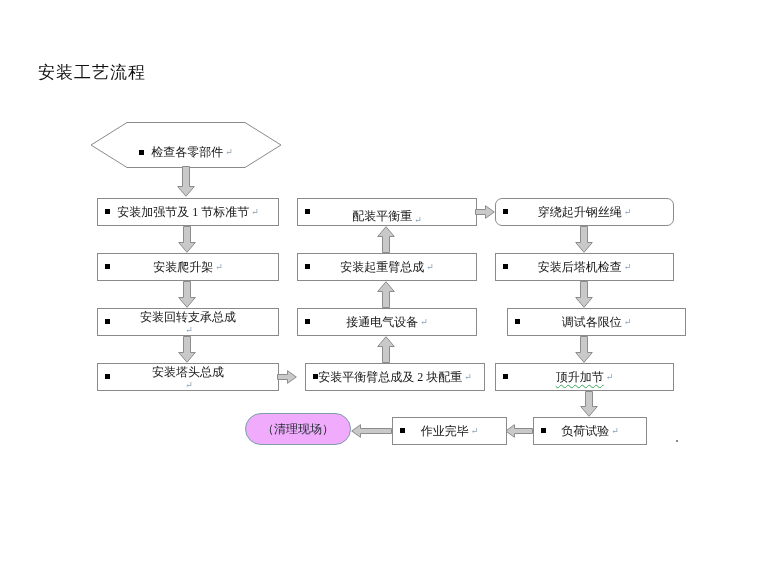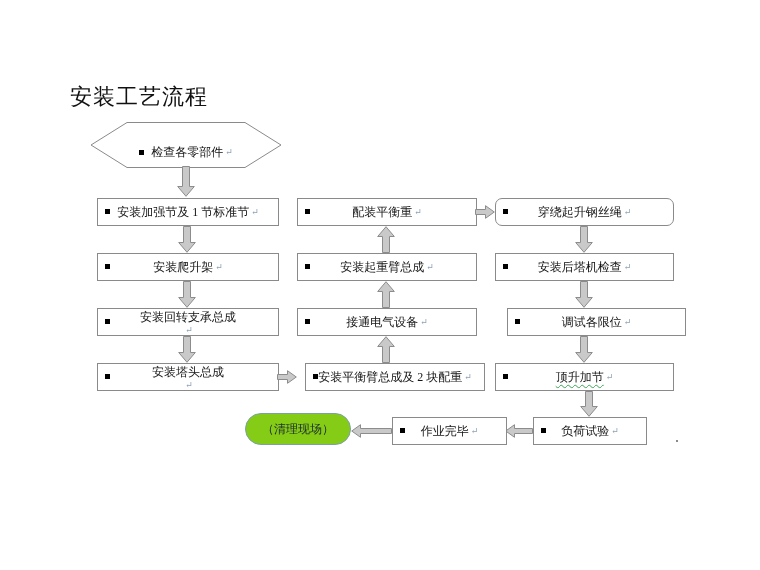--- a/index.html
+++ b/index.html
@@ -1,23 +1,22 @@
 <!DOCTYPE html>
 <html><head>
 <meta charset="utf-8">
 <style>
   html,body{margin:0;padding:0;background:#fff;}
   #canvas{
     position:relative;width:760px;height:570px;background:#ffffff;overflow:hidden;
     font-family:"Liberation Serif","DejaVu Serif",serif;
   }
   .title{
-    position:absolute;left:38px;top:82px;font-size:22px;color:#111;
+    position:absolute;left:38px;top:61px;font-size:17px;color:#111;
     letter-spacing:1px;
-    margin-left:32px;
   }
   .box{
     position:absolute;height:26px;border:1px solid #8a8a8a;background:#fff;
     display:flex;align-items:center;justify-content:center;
     font-size:12px;color:#141414;box-sizing:content-box;
   }
   .bullet{
     position:absolute;left:7px;top:50%;margin-top:-3px;width:5px;height:5px;background:#000;
   }
   .lbl{white-space:nowrap;}
@@ -32,21 +31,21 @@
   .hex .hex-label{
     position:absolute;left:0;top:0;width:100%;height:100%;
     display:flex;align-items:center;justify-content:center;
     font-size:12px;color:#141414;
   }
   .hex .bullet{position:static;margin:0 7px 0 0;}
   .arrow{position:absolute;}
   .arrow polygon{fill:#c9c9c9;stroke:#8c8c8c;stroke-width:1;}
   .oval{
     position:absolute;left:245px;top:413px;width:104px;height:30px;
-    background:#84cc16;border:1px solid #7d9fa6;border-radius:16px;
+    background:#f0abfc;border:1px solid #7d9fa6;border-radius:16px;
     display:flex;align-items:center;justify-content:center;
     font-size:12px;color:#1d2b2e;
   }
   .stray-dot{
     position:absolute;left:676px;top:440px;width:2px;height:2px;background:#8a8a8a;
   }
 </style>
 </head>
 <body>
 
@@ -96,21 +95,21 @@
   <div class="box" style="left:97px;top:363px;width:180px;flex-direction:column;">
     <span class="bullet"></span>
     <span class="lbl">安装塔头总成</span>
     <span class="ret">↵</span>
   </div>
 
   <svg class="arrow" style="left:277px;top:370px;" width="20" height="14">
     <polygon points="0.5,4.5 10.5,4.5 10.5,0.7 19.3,7 10.5,13.3 10.5,9.5 0.5,9.5"></polygon>
   </svg>
 
-  <div class="box" style="left:297px;top:198px;width:178px;">
+  <div class="box" style="left:297px;top:198px;width:178px;align-items:flex-end;">
     <span class="bullet"></span>
     <span class="lbl">配装平衡重</span>
     <span class="ret">↵</span>
   </div>
   <svg class="arrow" style="left:377px;top:226px;" width="18" height="27">
     <polygon points="9,0.7 17.3,10.5 12.5,10.5 12.5,26.5 5.5,26.5 5.5,10.5 0.7,10.5"></polygon>
   </svg>
   <div class="box" style="left:297px;top:253px;width:178px;">
     <span class="bullet"></span>
     <span class="lbl">安装起重臂总成</span>

